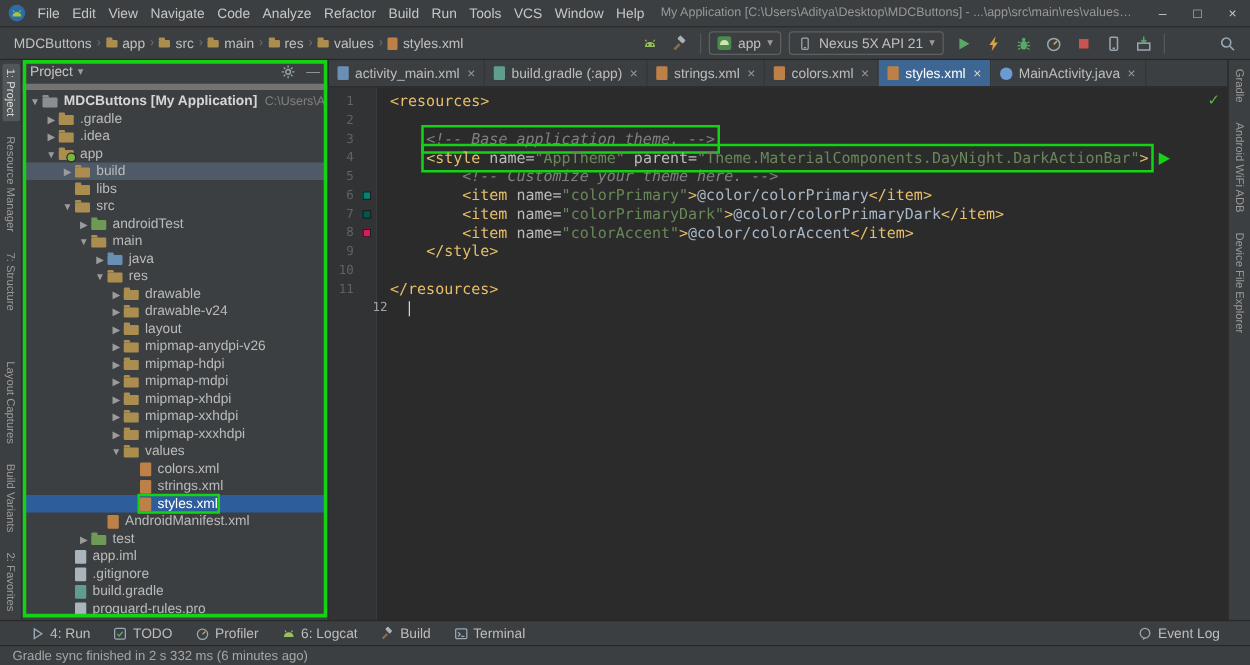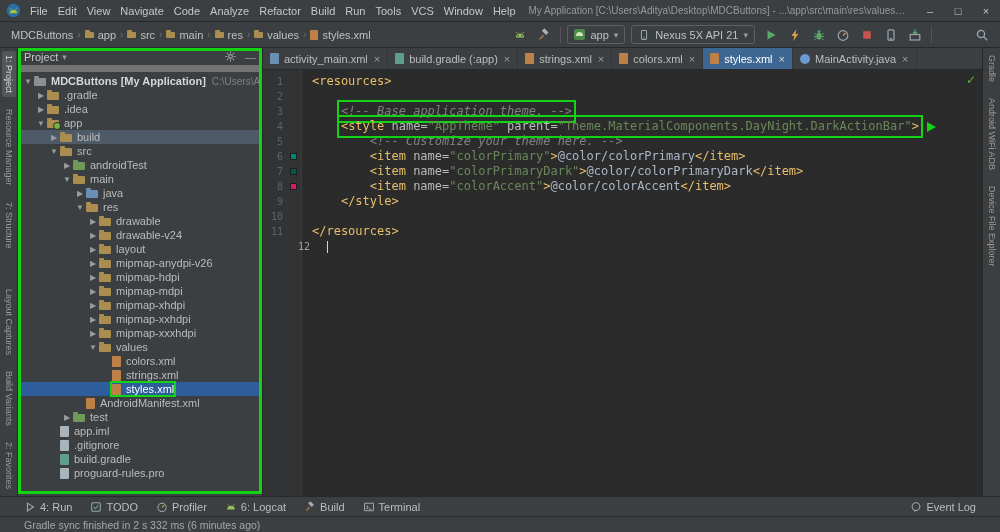--- a/index.html
+++ b/index.html
@@ -51,21 +51,21 @@
   .stripe.right{border-left:1px solid var(--border);}
   .stripe-group{display:flex;flex-direction:column;align-items:center;gap:8px;}
   .stripe .spacer{flex:1;}
   .stripe-label{writing-mode:vertical-rl;font-size:9px;color:#9b9b9b;padding:4px 2px;white-space:nowrap;}
   .stripe-label.active{background:#515658;color:#dcdcdc;border-radius:2px;}
 
   
   .panel-wrap{width:245px;flex:none;background:var(--bg-panel);position:relative;overflow:hidden;
     border-right:1px solid var(--border);display:flex;flex-direction:column;}
   .panel-header{height:24px;flex:none;display:flex;align-items:center;padding:0 6px;
-    border-bottom:7px solid #737373;}
+    border-bottom:5px solid #737373;}
   .ph-title{display:flex;align-items:center;gap:4px;color:#c7c7c7;}
   .ph-actions{margin-left:auto;display:flex;align-items:center;gap:8px;color:#9a9a9a;}
   .ph-btn{display:inline-flex;align-items:center;}
   .tree{flex:1;overflow:hidden;padding-top:2px;}
   .tree-row{display:flex;align-items:center;height:14px;font-size:11px;color:var(--text);
     padding-left:4px;white-space:nowrap;}
   .tree-row.highlight{background:var(--row-highlight);}
   .tree-row.selected{background:var(--selection-blue);color:#fff;}
   .tree-row.root .t-label{font-weight:bold;color:#d6d6d6;}
   .arrow{width:12px;flex:none;font-size:8px;color:#9b9b9b;text-align:center;}
@@ -122,21 +122,21 @@
 
   
   .bottombar{height:20px;flex:none;background:var(--bg-panel);border-top:1px solid var(--border);
     display:flex;align-items:center;padding:0 24px;font-size:11px;color:#bdbdbd;}
   .bb-left{display:flex;align-items:center;}
   .bb-right{margin-left:auto;display:flex;align-items:center;}
   .bb-item{display:flex;align-items:center;gap:4px;margin-right:18px;}
   .bb-right .bb-item{margin-right:0;margin-left:18px;}
   .bbi{display:inline-flex;align-items:center;}
   .statusbar{height:16px;flex:none;background:var(--bg-panel);border-top:1px solid var(--border);
-    display:flex;align-items:center;padding:0 24px;font-size:10.5px;color:#a6a6a6;}
+    display:flex;align-items:center;padding:0 10px;font-size:10.5px;color:#a6a6a6;}
   .sb-right{margin-left:auto;display:flex;align-items:center;gap:16px;}
 </style>
 </head>
 <body>
 
 <div id="app">
 
   <div class="titlebar">
     <span class="as-logo">
       <svg width="15" height="15" viewBox="0 0 14 14">
@@ -380,20 +380,28 @@
           <div class="tree-row highlight">
             <span class="ind" style="width: 26px;"></span>
             <span class="arrow">▶</span>
             <span class="row-main">
               <span class="fo"></span>
               <span class="t-label">build</span>
             </span>
           </div>
           <div class="tree-row">
             <span class="ind" style="width: 26px;"></span>
+            <span class="arrow"></span>
+            <span class="row-main">
+              <span class="fo"></span>
+              <span class="t-label">libs</span>
+            </span>
+          </div>
+          <div class="tree-row">
+            <span class="ind" style="width: 26px;"></span>
             <span class="arrow">▼</span>
             <span class="row-main">
               <span class="fo"></span>
               <span class="t-label">src</span>
             </span>
           </div>
           <div class="tree-row">
             <span class="ind" style="width: 39px;"></span>
             <span class="arrow">▶</span>
             <span class="row-main">

